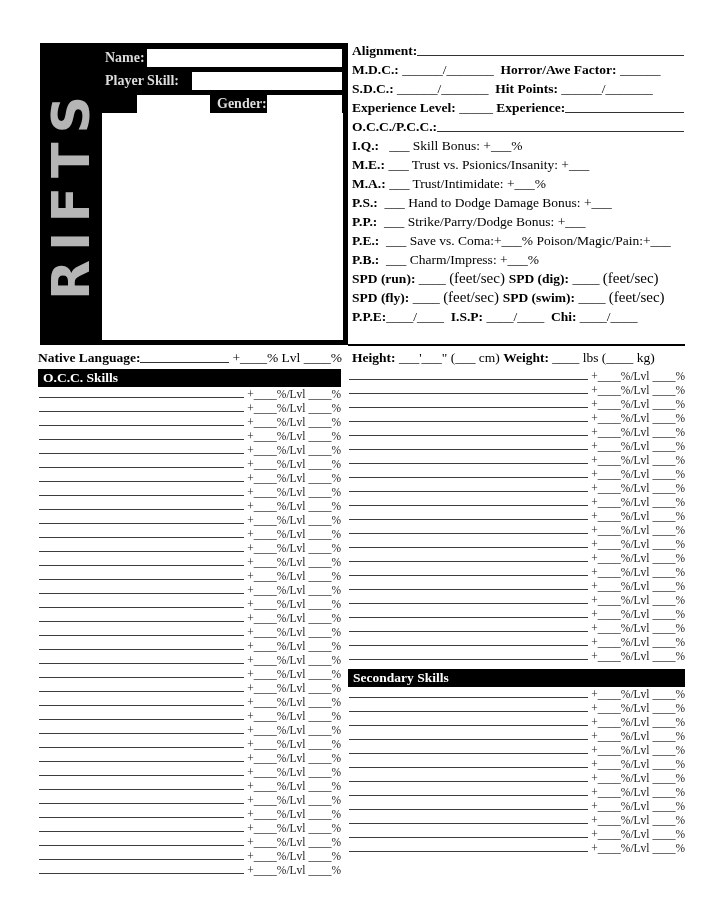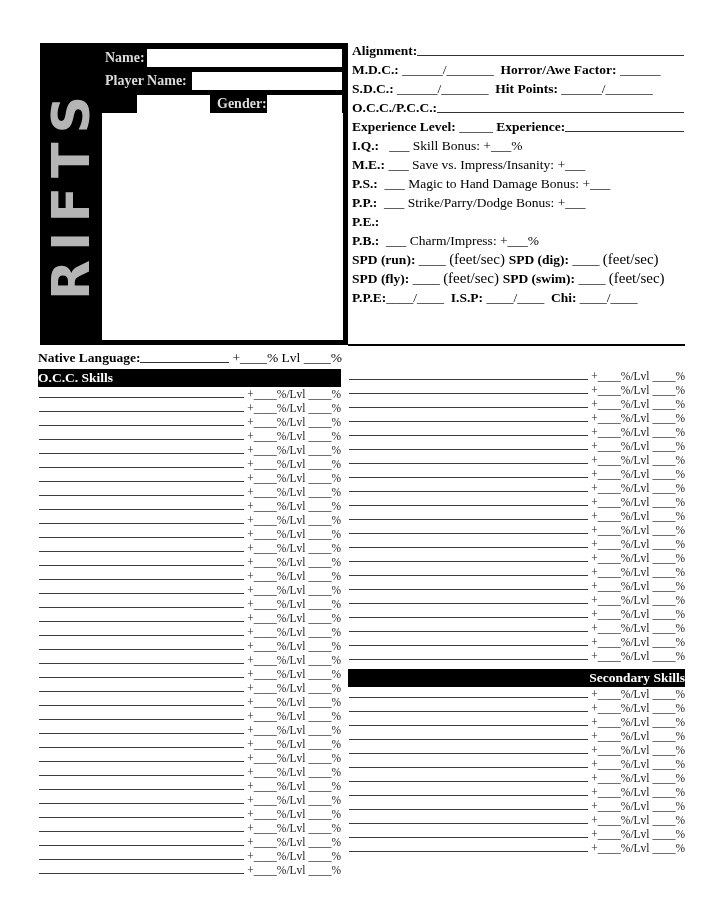--- a/index.html
+++ b/index.html
@@ -40,38 +40,38 @@
   .seg-s{font-size:15px;}
   .seg-fill{flex:1 1 auto;min-width:14px;align-self:stretch;border-bottom:1px solid #333;margin-bottom:4px;}
   .stats-rule{position:absolute;left:348px;top:344px;width:337px;border-top:2px solid #000;}
   .physical-line{position:absolute;left:352px;top:348px;width:333px;}
   .native-line{position:absolute;left:38px;top:348px;width:304px;}
 
   
   .col-left{position:absolute;left:38px;top:369px;width:303px;}
   .col-right{position:absolute;left:348px;top:369px;width:337px;}
   .skill-bar{background:var(--bar-bg);color:var(--bar-text);font-weight:bold;font-size:13.5px;
-             height:18px;line-height:17px;}
+             height:18px;line-height:17px;padding-left:5px;}
   .skill-row{display:flex;align-items:baseline;height:14px;line-height:14px;font-size:11.5px;}
   .skill-line{flex:1 1 auto;align-self:stretch;border-bottom:1px solid var(--line-color);margin:0 3px 3px 1px;}
   .skill-suffix{white-space:pre;color:#1a1a1a;}
-  .section-gap{margin-top:6px;text-align:right;}
+  .section-gap{margin-top:6px;}
 </style>
 </head>
 <body>
 
 <div class="page">
 
   <div class="header-box">
     <div class="logo">RIFTS</div>
 
     <span class="hlabel" id="name-label">Name:</span>
     <input class="hinput" id="name-input" value="" style="">
 
-    <span class="hlabel" id="player-label">Player Name:</span>
+    <span class="hlabel" id="player-label">Player Skill:</span>
     <input class="hinput" id="player-input" value="" style="">
 
     <span class="hlabel" id="age-label">Age:</span>
     <input class="hinput" id="age-input" value="" style="">
 
     <span class="hlabel" id="gender-label">Gender:</span>
     <input class="hinput" id="gender-input" value="" style="">
 
     <div class="portrait"></div>
   </div>
@@ -87,47 +87,52 @@
         <span class="seg-b ">Horror/Awe Factor:</span>
         <span class=""> ______</span>
       </div>
       <div class="seg-row">
         <span class="seg-b ">S.D.C.:</span>
         <span class=""> ______/_______  </span>
         <span class="seg-b ">Hit Points:</span>
         <span class=""> ______/_______</span>
       </div>
       <div class="seg-row">
-        <span class="seg-b ">O.C.C./P.C.C.:</span>
-        <span class="seg-fill"></span>
-      </div>
-      <div class="seg-row">
         <span class="seg-b ">Experience Level:</span>
         <span class=""> _____ </span>
         <span class="seg-b ">Experience:</span>
         <span class="seg-fill"></span>
       </div>
       <div class="seg-row">
+        <span class="seg-b ">O.C.C./P.C.C.:</span>
+        <span class="seg-fill"></span>
+      </div>
+      <div class="seg-row">
         <span class="seg-b ">I.Q.:</span>
         <span class="">   ___ Skill Bonus: +___%</span>
       </div>
       <div class="seg-row">
         <span class="seg-b ">M.E.:</span>
-        <span class=""> ___ Save vs. Impress/Insanity: +___</span>
+        <span class=""> ___ Trust vs. Psionics/Insanity: +___</span>
+      </div>
+      <div class="seg-row">
+        <span class="seg-b ">M.A.:</span>
+        <span class=""> ___ Trust/Intimidate: +___%</span>
       </div>
       <div class="seg-row">
         <span class="seg-b ">P.S.:</span>
-        <span class="">  ___ Magic to Hand Damage Bonus: +___</span>
+        <span class="">  ___ Hand to Dodge Damage Bonus: +___</span>
       </div>
       <div class="seg-row">
         <span class="seg-b ">P.P.:</span>
         <span class="">  ___ Strike/Parry/Dodge Bonus: +___</span>
       </div>
       <div class="seg-row">
         <span class="seg-b ">P.E.:</span>
+        <span class="">  ___ Save vs. Coma:+___% Poison/Magic/Pain:+___</span>
       </div>
       <div class="seg-row">
         <span class="seg-b ">P.B.:</span>
         <span class="">  ___ Charm/Impress: +___%</span>
       </div>
       <div class="seg-row">
         <span class="seg-b ">SPD (run):</span>
         <span class=""> ____ </span>
         <span class="seg-s">(feet/sec) </span>
         <span class="seg-b ">SPD (dig):</span>
@@ -145,20 +150,26 @@
       <div class="seg-row">
         <span class="seg-b ">P.P.E:</span>
         <span class="">____/____  </span>
         <span class="seg-b ">I.S.P:</span>
         <span class=""> ____/____  </span>
         <span class="seg-b ">Chi:</span>
         <span class=""> ____/____</span>
       </div>
     </div>
   <div class="stats-rule"></div>
+  <div class="physical-line seg-row">
+      <span class="seg-b ">Height:</span>
+      <span class=""> ___'___" (___ cm) </span>
+      <span class="seg-b ">Weight:</span>
+      <span class=""> ____ lbs (____ kg)</span>
+    </div>
 
   <div class="native-line seg-row">
       <span class="seg-b ">Native Language:</span>
       <span class="seg-fill"></span>
       <span class=""> +____% Lvl ____%</span>
     </div>
 
   <div class="col-left">
     <div>
         <div class="skill-bar">O.C.C. Skills</div>

